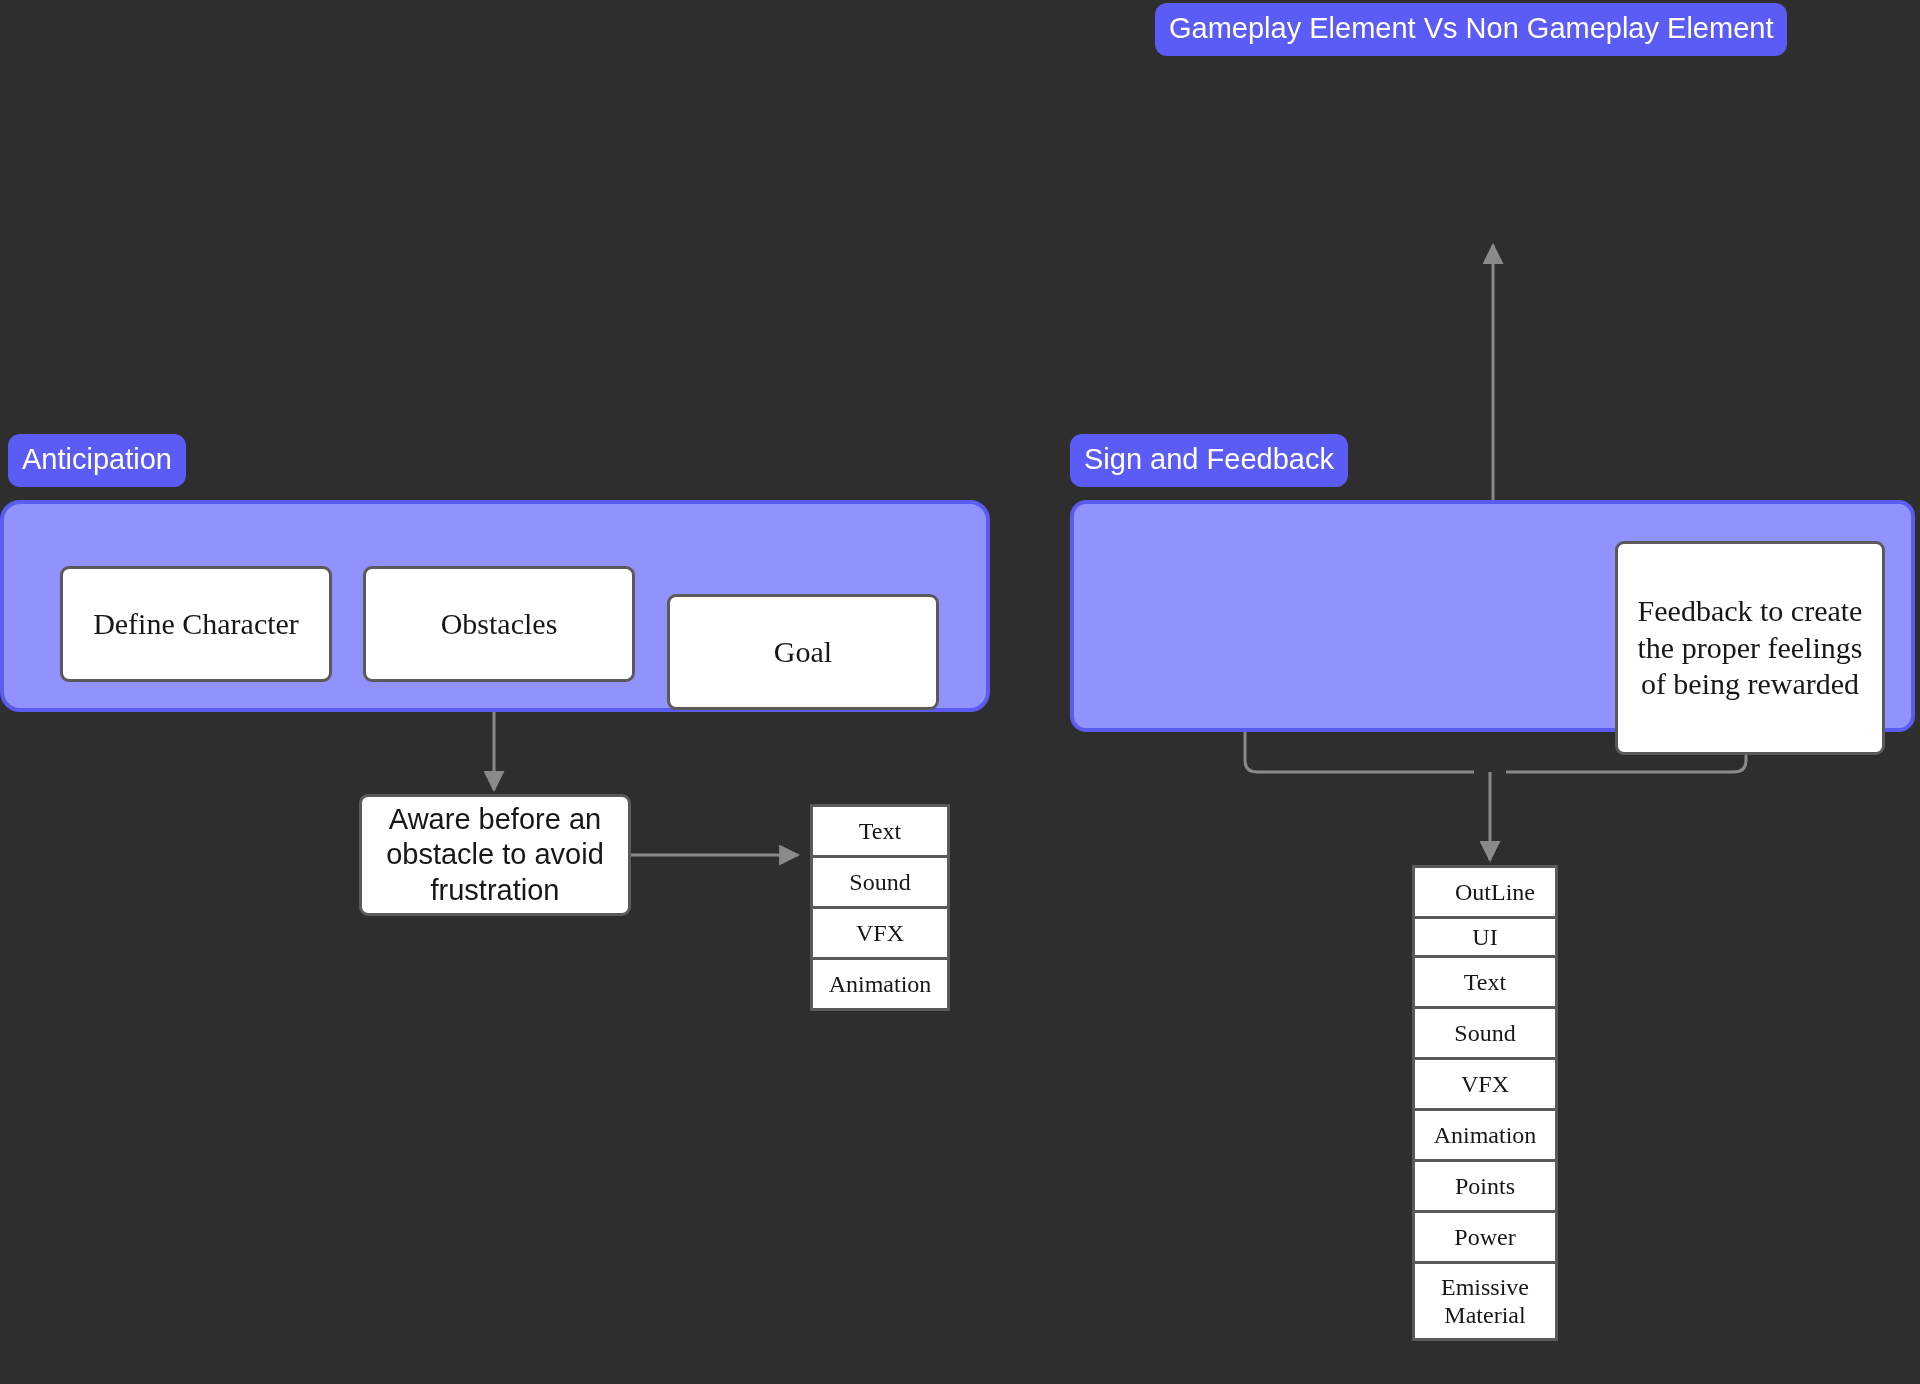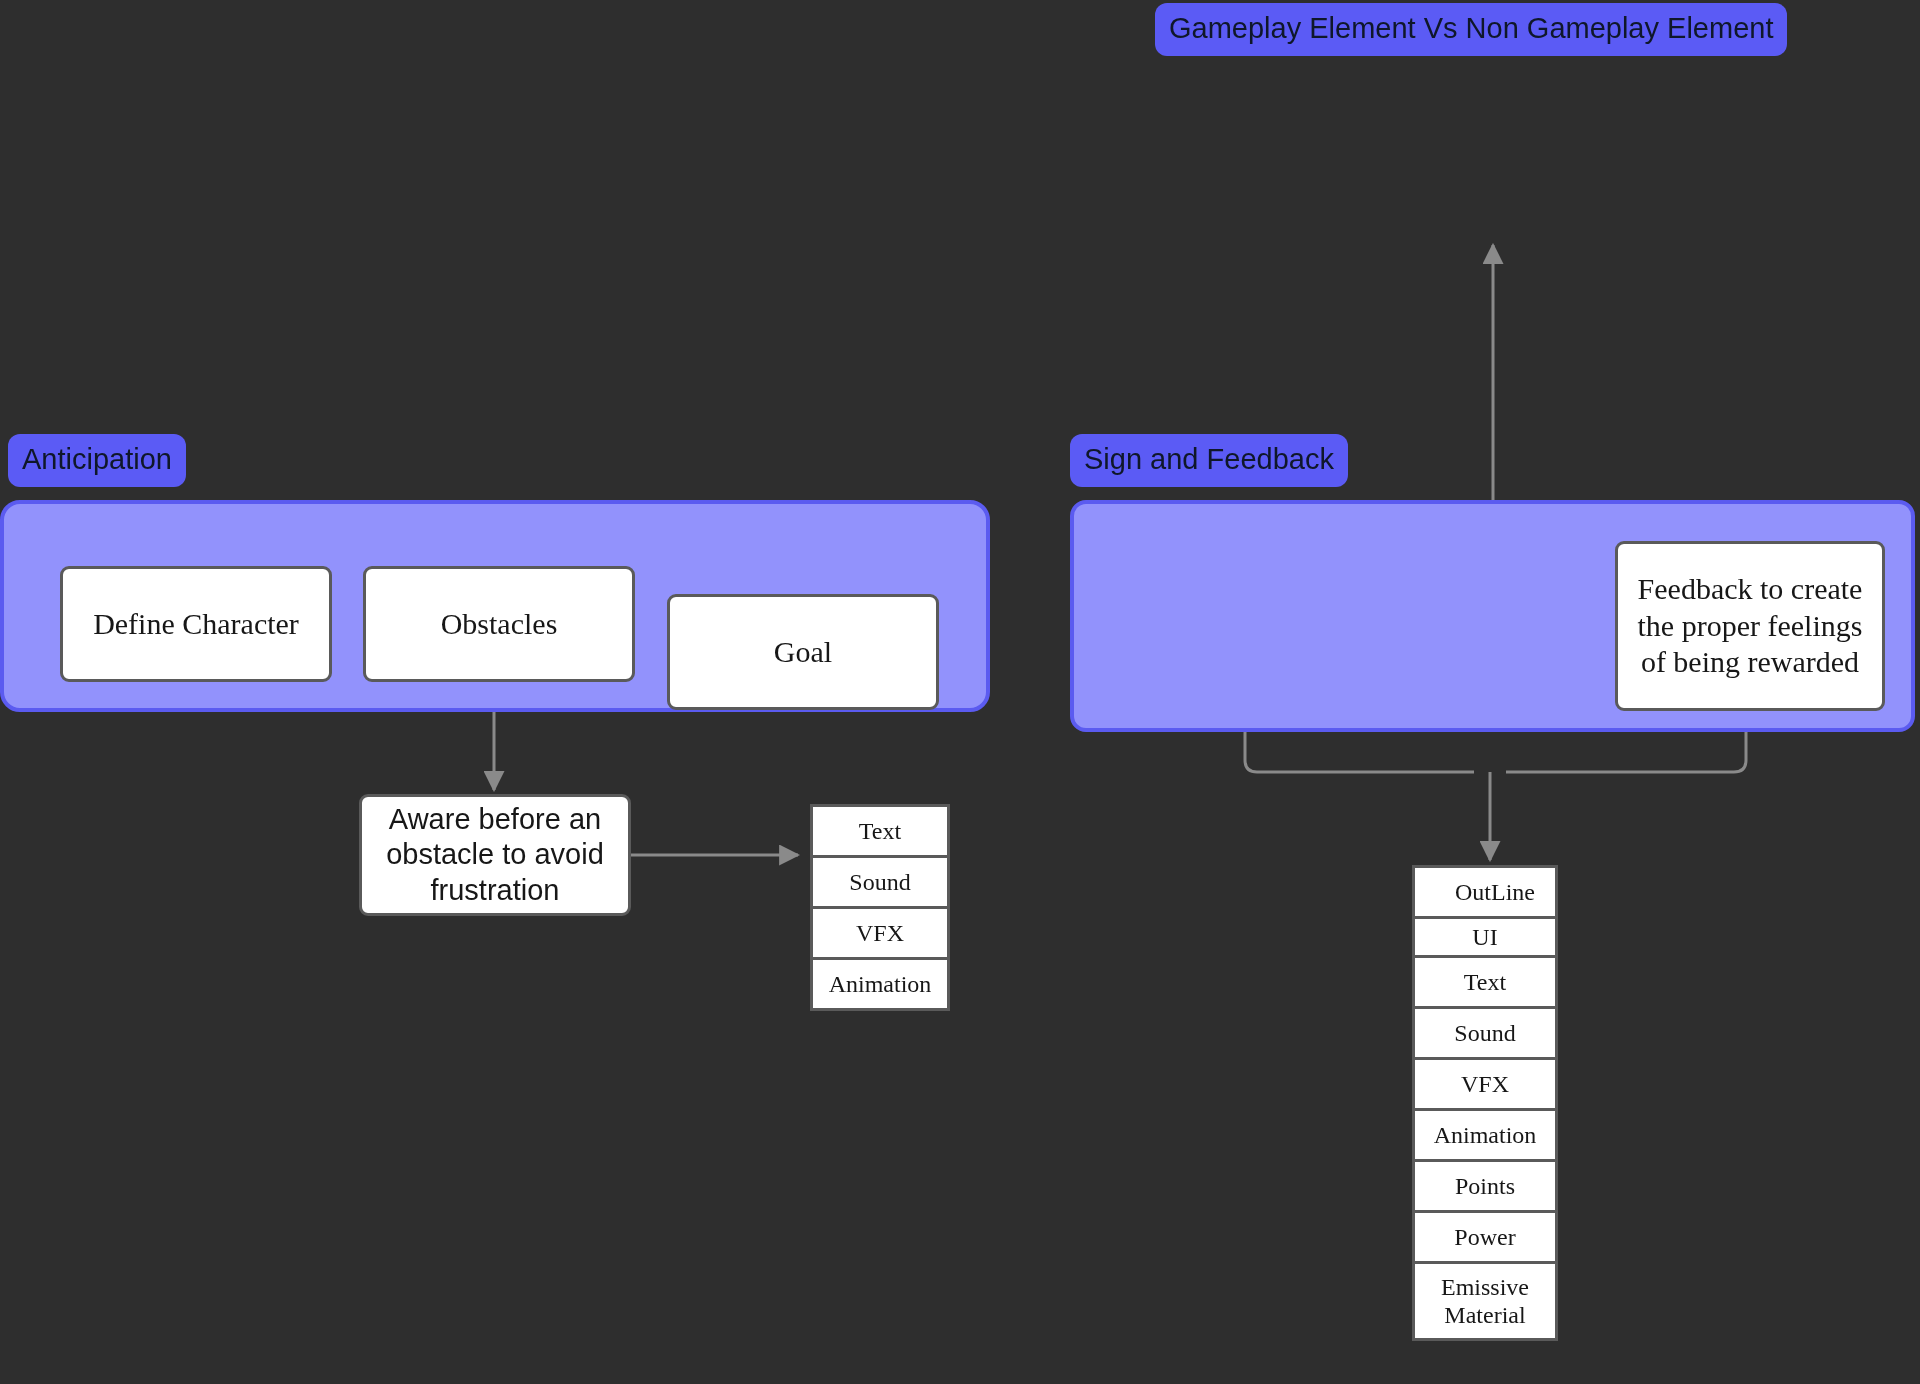--- a/index.html
+++ b/index.html
@@ -22,21 +22,21 @@
     background: #9292fc;
     border: 4px solid #5b5bf0;
     border-radius: 16px;
     box-sizing: border-box;
   }
 
   
   .group-label {
     position: absolute;
     background: #5b5bf5;
-    color: #0f172a;
+    color: #ffffff;
     border-radius: 12px;
     font-family: "Liberation Sans", "DejaVu Sans", sans-serif;
     font-size: 29px;
     line-height: 1;
     padding: 11px 14px 13px 14px;
     white-space: nowrap;
     box-sizing: border-box;
   }
 
   
@@ -129,21 +129,21 @@
   <div class="stack" style="left:810px; top:804px; width:140px;">
     <div class="stack-item" style="height:54px;">Text</div>
     <div class="stack-item" style="height:54px; margin-top:-3px;">Sound</div>
     <div class="stack-item" style="height:54px; margin-top:-3px;">VFX</div>
     <div class="stack-item" style="height:54px; margin-top:-3px;">Animation</div>
   </div>
 
   <div class="group-label" style="left:1070px; top:434px;">Sign and Feedback</div>
 
   <div class="group" style="left:1070px; top:500px; width:845px; height:232px;">
-    <div class="node" style="left:541px; top:37px; width:270px; height:170px;">Feedback to create the proper feelings of being rewarded</div>
+    <div class="node" style="left:541px; top:37px; width:270px; height:214px;">Feedback to create the proper feelings of being rewarded</div>
   </div>
 
   <div class="stack" style="left:1412px; top:865px; width:146px;">
     <div class="stack-item" style="height:54px;padding-left:20px;">OutLine</div>
     <div class="stack-item" style="height:42px; margin-top:-3px;">UI</div>
     <div class="stack-item" style="height:54px; margin-top:-3px;">Text</div>
     <div class="stack-item" style="height:54px; margin-top:-3px;">Sound</div>
     <div class="stack-item" style="height:54px; margin-top:-3px;">VFX</div>
     <div class="stack-item" style="height:54px; margin-top:-3px;">Animation</div>
     <div class="stack-item" style="height:54px; margin-top:-3px;">Points</div>

